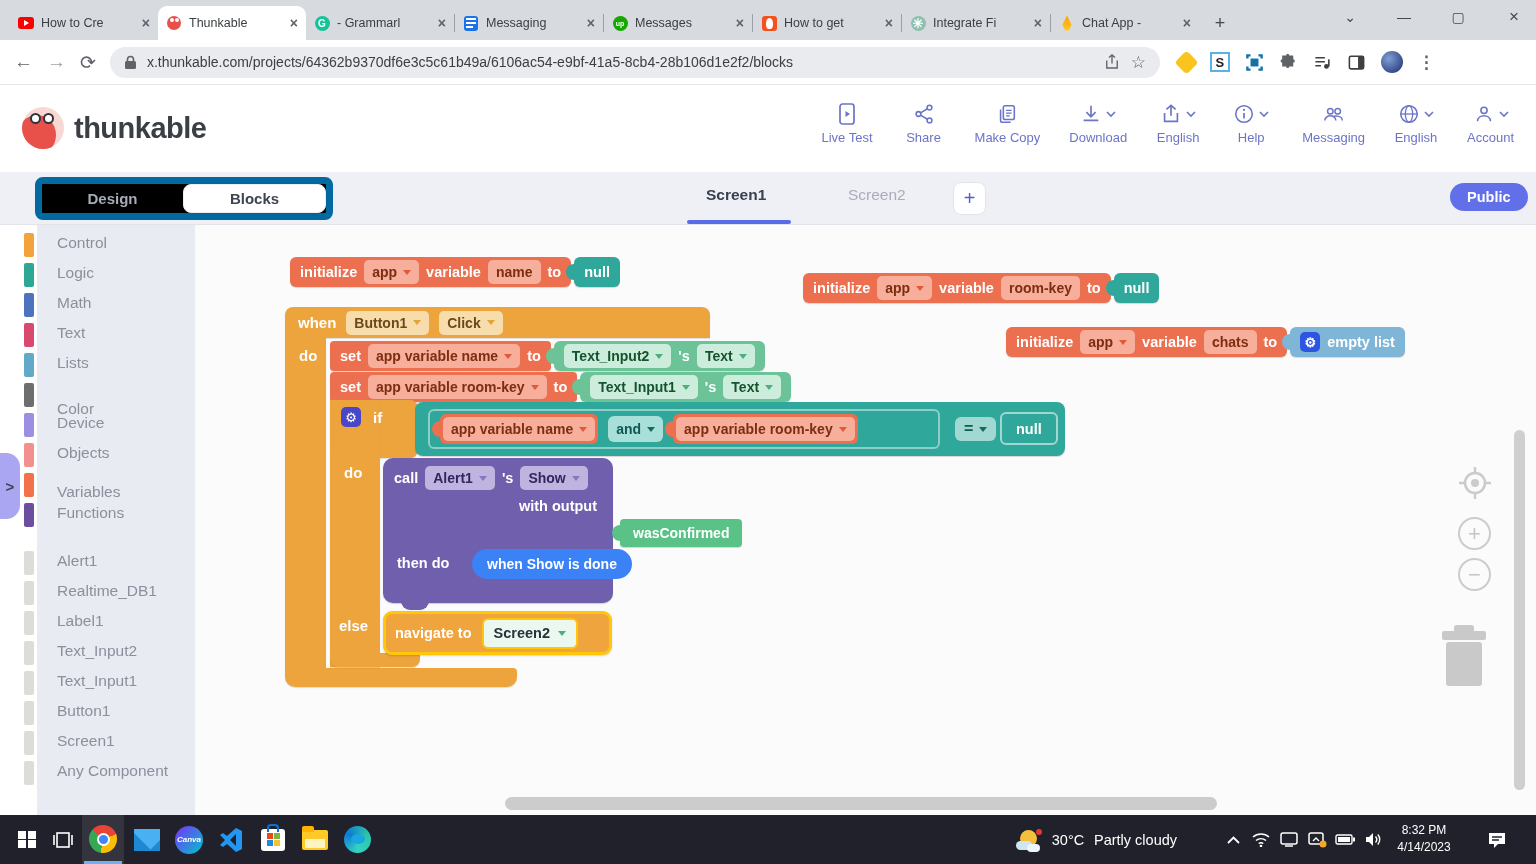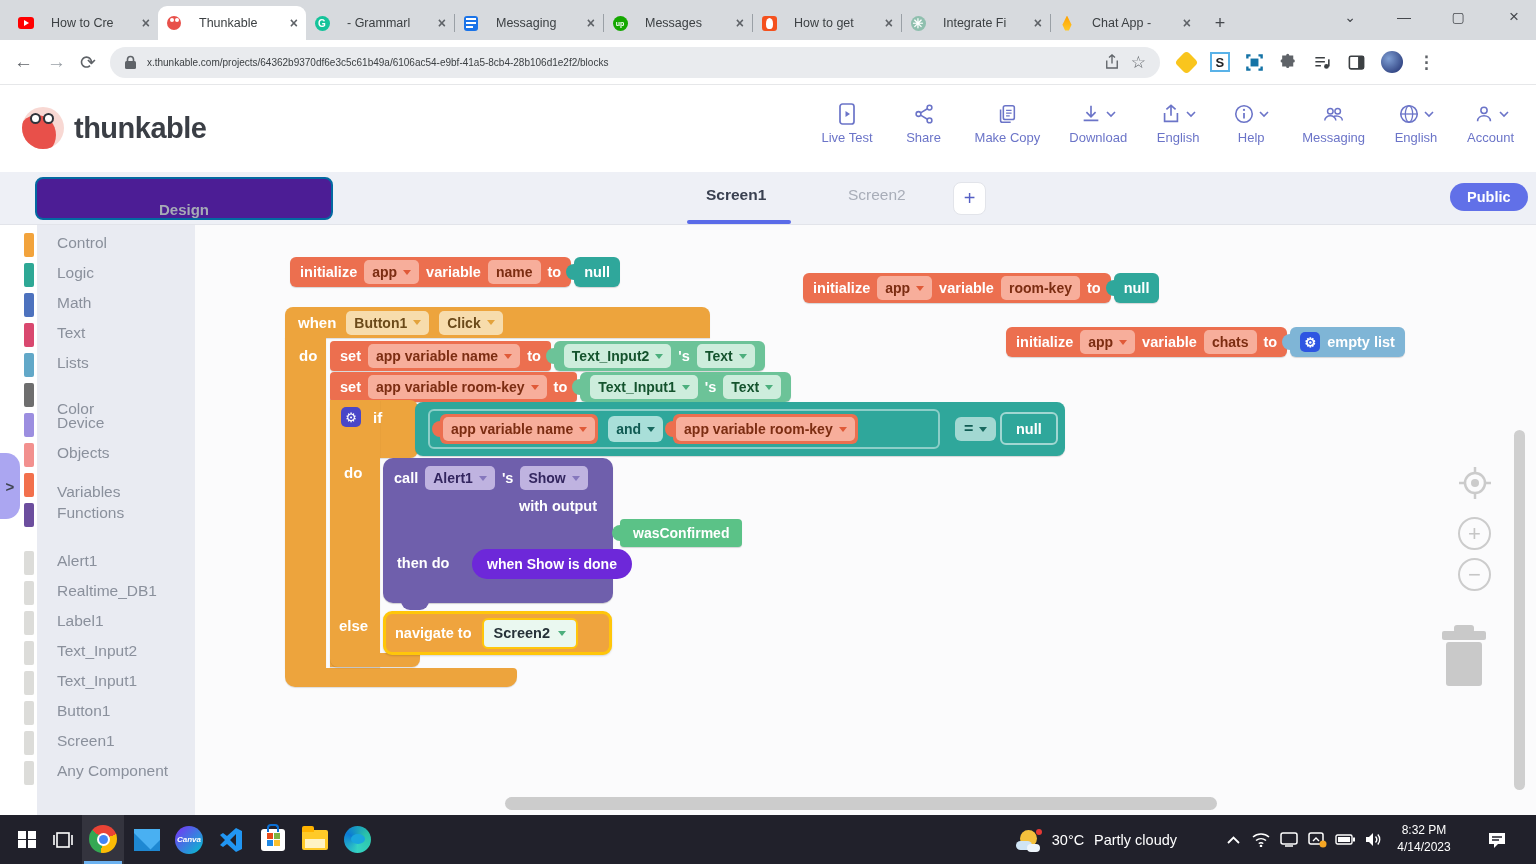--- a/index.html
+++ b/index.html
@@ -1,49 +1,49 @@
 <!DOCTYPE html>
 <html><head>
 <meta charset="utf-8">
 <style>
   * { margin:0; padding:0; box-sizing:border-box; }
   html,body { width:1536px; height:864px; overflow:hidden; font-family:"Liberation Sans",sans-serif; background:#fff; }
   .abs { position:absolute; }
 
   
   .tabstrip { position:absolute; top:0; left:0; width:1536px; height:40px; background:#d7dade; display:flex; align-items:flex-end; padding-left:10px; }
-  .btab { width:148px; height:34px; display:flex; align-items:center; gap:17px; padding:0 8px; border-radius:9px 9px 0 0; color:#3c4043; font-size:12.5px; position:relative; flex:none; }
+  .btab { width:148px; height:34px; display:flex; align-items:center; gap:7px; padding:0 8px; border-radius:9px 9px 0 0; color:#3c4043; font-size:12.5px; position:relative; flex:none; }
   .btab .ttl { white-space:nowrap; overflow:hidden; flex:1; }
   .btab.active { background:#fff; }
   .btab .x { color:#5f6368; font-size:14px; font-weight:700; margin-left:4px; }
   .sep { width:1px; height:18px; background:#9aa0a6; margin-bottom:8px; flex:none; }
   .fav { width:16px; height:16px; flex:none; display:flex; align-items:center; justify-content:center; }
   .newtab { width:26px; height:26px; border-radius:50%; display:flex; align-items:center; justify-content:center; font-size:18px; color:#45484d; margin:0 0 4px 8px; }
   .winctl { position:absolute; top:0; height:34px; width:44px; display:flex; align-items:center; justify-content:center; color:#45484d; font-size:14px; }
 
   .addrbar { position:absolute; top:40px; left:0; width:1536px; height:45px; background:#ffffff; display:flex; align-items:center; gap:14px; padding:0 14px; border-bottom:1px solid #e6e7e9; }
   .navg { font-size:19px; color:#5f6368; }
   .omni { flex:0 0 1050px; height:31px; background:#e9ebee; border-radius:16px; display:flex; align-items:center; gap:10px; padding:0 14px; }
-  .omni .url { font-size:10px; color:#3c4043; white-space:nowrap; overflow:hidden; flex:1; }
+  .omni .url { font-size:14px; color:#3c4043; white-space:nowrap; overflow:hidden; flex:1; }
   .exticons { display:flex; align-items:center; gap:15px; margin-left:4px; }
 
   
   .appheader { position:absolute; top:85px; left:0; width:1536px; height:87px; background:#fff; }
   .logo { position:absolute; left:22px; top:22px; width:42px; height:42px; border-radius:50%; background:#f8d8d3; overflow:hidden; }
   .logo .body { position:absolute; left:-4px; top:8px; width:38px; height:40px; border-radius:50%; background:#e8504a; }
   .logo .g1,.logo .g2 { position:absolute; top:6px; width:11px; height:11px; border-radius:50%; background:#fff; border:2.5px solid #30343b; }
   .logo .g1 { left:8px; } .logo .g2 { left:21px; }
   .brand { position:absolute; left:74px; top:27px; font-size:29px; font-weight:700; color:#3a3e45; letter-spacing:-0.5px; }
   .hnav { position:absolute; right:22px; top:18px; display:flex; gap:29px; }
   .hnav .item { display:flex; flex-direction:column; align-items:center; gap:5px; color:#6b74c8; font-size:13px; min-width:44px; }
   .hnav .ic { height:22px; display:flex; align-items:center; gap:4px; }
 
   
   .tabrow { position:absolute; top:172px; left:0; width:1536px; height:53px; background:#eef0f6; border-bottom:1px solid #e2e4ea; }
-  .modebox { position:absolute; left:35px; top:5px; width:298px; height:43px; background:#4c1d95; border:2px solid #0369a1; border-radius:8px; display:flex;align-items:flex-end; }
+  .modebox { position:absolute; left:35px; top:5px; width:298px; height:43px; background:#000000; border:7px solid #0369a1; border-radius:8px; display:flex; }
   .mode { flex:1; display:flex; align-items:center; justify-content:center; font-size:15px; font-weight:700; color:#a6abb6; }
   .mode.on { background:#fff; border-radius:8px; color:#3f4550; box-shadow:0 1px 3px rgba(40,44,63,.10); border:1px solid #eceef2; }
   .scr1 { position:absolute; left:706px; top:14px; font-size:15.5px; font-weight:700; color:#394050; }
   .scr1bar { position:absolute; left:687px; top:48px; width:104px; height:4px; background:#5a6be8; border-radius:2px; }
   .scr2 { position:absolute; left:848px; top:14px; font-size:15.5px; color:#a8adb8; }
   .addscr { position:absolute; left:953px; top:10px; width:33px; height:33px; background:#fff; border:1px solid #e2e4ea; border-radius:8px; display:flex; align-items:center; justify-content:center; color:#555fc4; font-size:20px; }
   .public { position:absolute; left:1450px; top:11px; padding:6px 17px; background:#6170e8; border-radius:17px; color:#fff; font-weight:700; font-size:14.5px; }
 
   
   .main { position:absolute; top:225px; left:0; width:1536px; height:590px; background:#fff; }
@@ -77,21 +77,21 @@
   .wlabel { position:absolute; color:#fff; font-weight:700; font-size:15px; }
   .gearchip { width:20px; height:20px; border-radius:5px; display:flex; align-items:center; justify-content:center; color:#fff; font-size:13px; flex:none; }
   .cond { position:absolute; left:415px; top:177px; width:650px; height:54px; background:#2fa79b; border-radius:8px; box-shadow:0 1px 1px rgba(0,0,0,.15); }
   .cond-inner { position:absolute; left:13px; top:7px; width:512px; height:40px; border:2px solid rgba(255,255,255,.45); border-radius:6px; display:flex; align-items:center; gap:10px; padding:0 10px; }
   .vblk { position:relative; display:flex; align-items:center; background:#ec6f4f; border-radius:6px; padding:3px; height:30px; }
   .p-and { background:#a9dfd9; color:#0f5a52; height:26px; border-radius:6px; }
   .p-op  { position:absolute; left:540px; top:15px; height:24px; background:#a2d8d2; color:#0f5a52; border-radius:6px; display:flex; align-items:center; gap:6px; padding:0 9px; font-weight:700; }
   .nullout { position:absolute; left:585px; top:10px; height:33px; border:2px solid rgba(255,255,255,.55); border-radius:6px; display:flex; align-items:center; padding:0 14px; color:#fff; font-weight:700; font-size:14.5px; }
   .callblk { position:absolute; left:383px; top:233px; width:230px; height:145px; background:#6f5fac; border-radius:10px; box-shadow:0 1px 1px rgba(0,0,0,.18); color:#fff; font-weight:700; font-size:14.5px; }
   .callblk::after { content:""; position:absolute; left:18px; bottom:-7px; width:28px; height:12px; background:#6f5fac; border-radius:0 0 9px 9px; }
-  .cbpill { position:absolute; left:89px; top:91px; width:160px; height:30px; background:#6d28d9; border-radius:16px; display:flex; align-items:center; justify-content:center; color:#fff; font-weight:700; font-size:14px; }
+  .cbpill { position:absolute; left:89px; top:91px; width:160px; height:30px; background:#3b82f6; border-radius:16px; display:flex; align-items:center; justify-content:center; color:#fff; font-weight:700; font-size:14px; }
   .wasblk { position:absolute; left:620px; top:294px; height:28px; background:#5bc287; border-radius:4px; display:flex; align-items:center; padding:0 13px; color:#fff; font-weight:700; font-size:14px; box-shadow:0 1px 1px rgba(0,0,0,.15); }
   .navblk { position:absolute; left:383px; top:386px; width:229px; height:44px; background:#efa43e; border:3px solid #ffc60a; border-radius:9px; display:flex; align-items:center; gap:10px; padding:0 9px; color:#fff; font-weight:700; font-size:14.5px; box-shadow:0 1px 2px rgba(0,0,0,.15); }
   .scrpill { background:#eaf8f0; border:2px solid #ffc60a; border-radius:6px; color:#263238; height:31px; padding:0 10px; display:flex; align-items:center; gap:8px; font-weight:700; }
 
   
   .wctl { position:absolute; color:#c9c9c9; }
   .zoombtn { width:33px; height:33px; border:2.5px solid #cccccc; border-radius:50%; display:flex; align-items:center; justify-content:center; font-size:22px; color:#c6c6c6; background:transparent; }
   .vscroll { position:absolute; left:1514px; top:205px; width:11px; height:360px; background:#cfcfcf; border-radius:6px; }
   .hscroll { position:absolute; left:505px; top:572px; width:712px; height:13px; background:#cccccc; border-radius:7px; }
 
@@ -332,20 +332,21 @@
           </svg>
         </span>
       <span>Account</span>
     </div>
   </div>
 </div>
 
 <div class="tabrow">
   <div class="modebox">
     <div class="mode">Design</div>
+    <div class="mode on">Blocks</div>
   </div>
   <div class="scr1">Screen1</div>
   <div class="scr1bar"></div>
   <div class="scr2">Screen2</div>
   <div class="addscr">+</div>
   <div class="public">Public</div>
 </div>
 
 <div class="main">
   <div class="canvasbg"></div>

